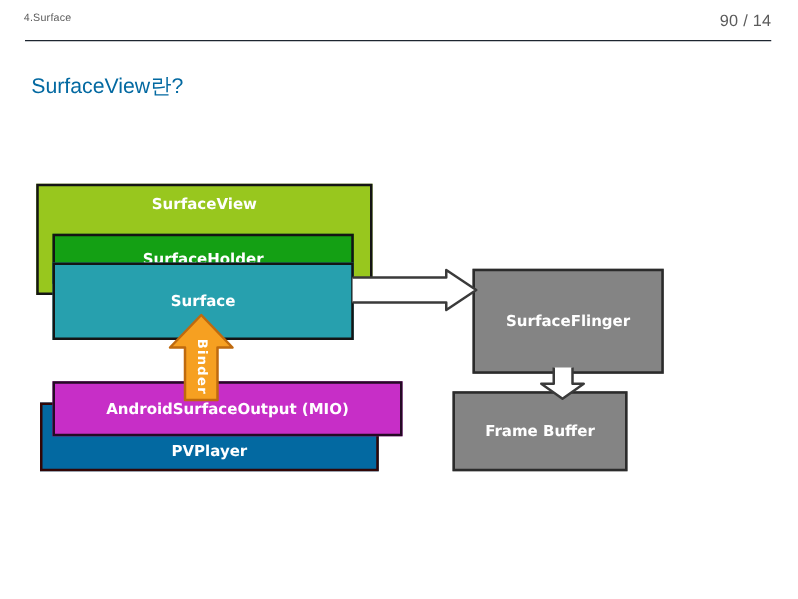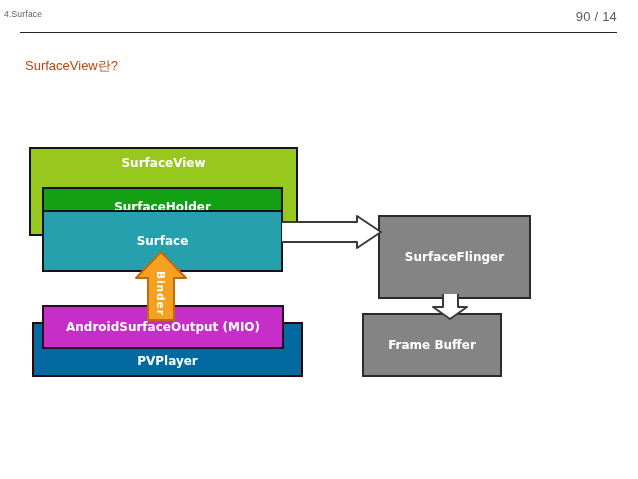--- a/index.html
+++ b/index.html
@@ -1,37 +1,37 @@
 <!DOCTYPE html>
 <html><head>
 <meta charset="utf-8">
 <style>
   html,body{margin:0;padding:0;background:#ffffff;}
   body{width:638px;height:479px;overflow:hidden;position:relative;
        font-family:"Liberation Sans",sans-serif;}
   .page{position:absolute;inset:0;background:#ffffff;}
 
   
-  .hdr-left{position:absolute;left:4px;top:9px;font-size:8.5px;color:#5b5b5b;letter-spacing:.2px;}
+  .hdr-left{position:absolute;left:19px;top:9px;font-size:8.5px;color:#5b5b5b;letter-spacing:.2px;}
   .hdr-right{position:absolute;right:21px;top:9px;font-size:13px;color:#5b5b5b;letter-spacing:.2px;}
   .hdr-line{position:absolute;left:20px;top:32px;width:597px;height:0;border-top:1.6px solid #1d2530;}
 
   
-  .slide-title{position:absolute;left:25px;top:57px;font-size:13px;color:#c2410c;}
+  .slide-title{position:absolute;left:25px;top:57px;font-size:17px;color:#0369a1;}
 
   
   .dg{position:absolute;box-sizing:border-box;border:2px solid #141414;display:flex;
       align-items:center;justify-content:center;
       font-family:"DejaVu Sans","Liberation Sans",sans-serif;font-weight:bold;
       font-size:12px;color:#ffffff;}
   .b-surfaceview{left:29px;top:147px;width:269px;height:89px;background:#98c71e;z-index:1;
       align-items:flex-start;padding-top:7px;}
   .b-surfaceholder{left:42px;top:187px;width:241px;height:40px;background:#14a014;z-index:2;}
   .b-surface{left:42px;top:210px;width:241px;height:62px;background:#27a0ae;z-index:2;}
-  .b-mio{left:42px;top:305px;width:242px;height:44px;background:#c72ec7;z-index:4;border-color:#240a24;}
+  .b-mio{left:42px;top:305px;width:280px;height:44px;background:#c72ec7;z-index:4;border-color:#240a24;}
   .b-pvplayer{left:32px;top:322px;width:271px;height:55px;background:#0369a1;z-index:3;
       align-items:flex-end;padding-bottom:7px;border-color:#310606;}
   .b-surfaceflinger{left:378px;top:215px;width:153px;height:84px;background:#848484;z-index:1;border-color:#2b2b2b;}
   .b-framebuffer{left:362px;top:313px;width:140px;height:64px;background:#848484;z-index:1;border-color:#2b2b2b;}
 
   
   .arrows{position:absolute;left:0;top:0;width:638px;height:479px;z-index:10;pointer-events:none;}
 
   .binder-label{position:absolute;left:149px;top:266px;width:24px;height:54px;z-index:11;
       display:flex;align-items:center;justify-content:center;

